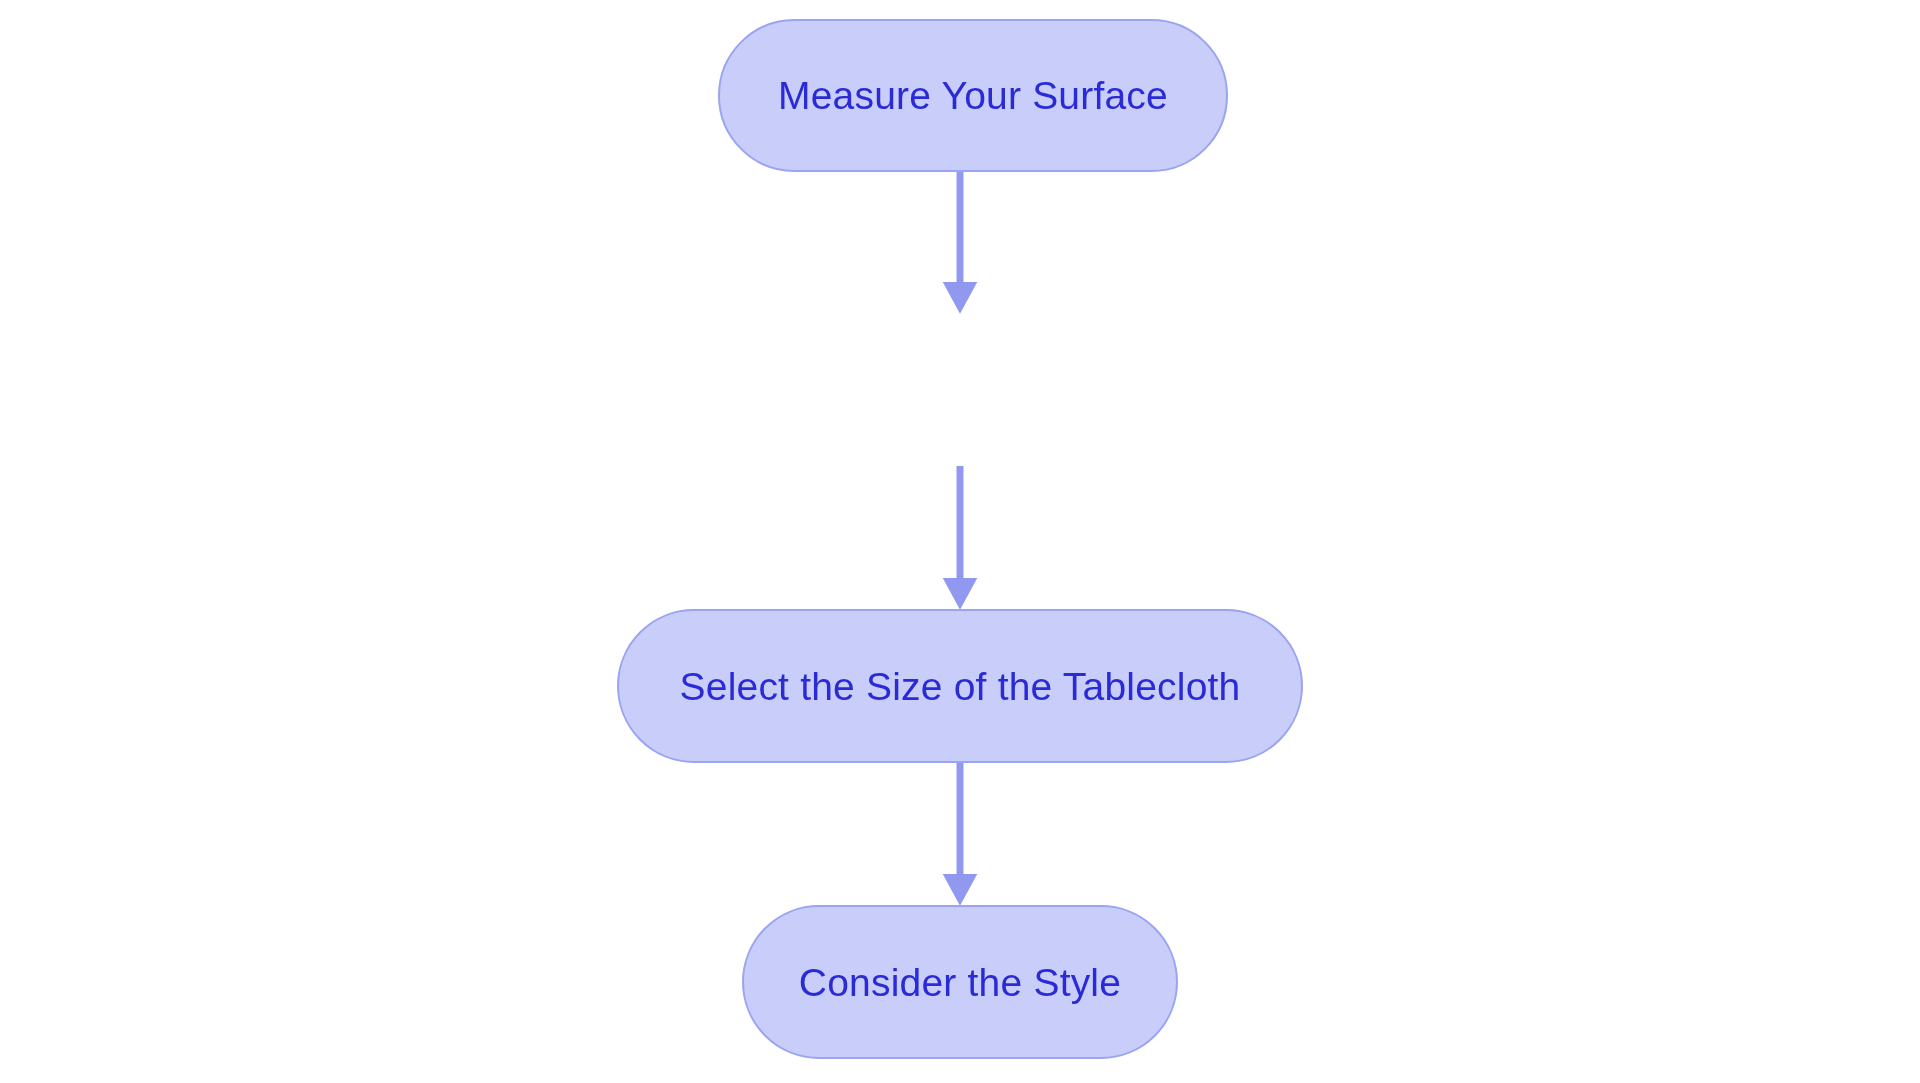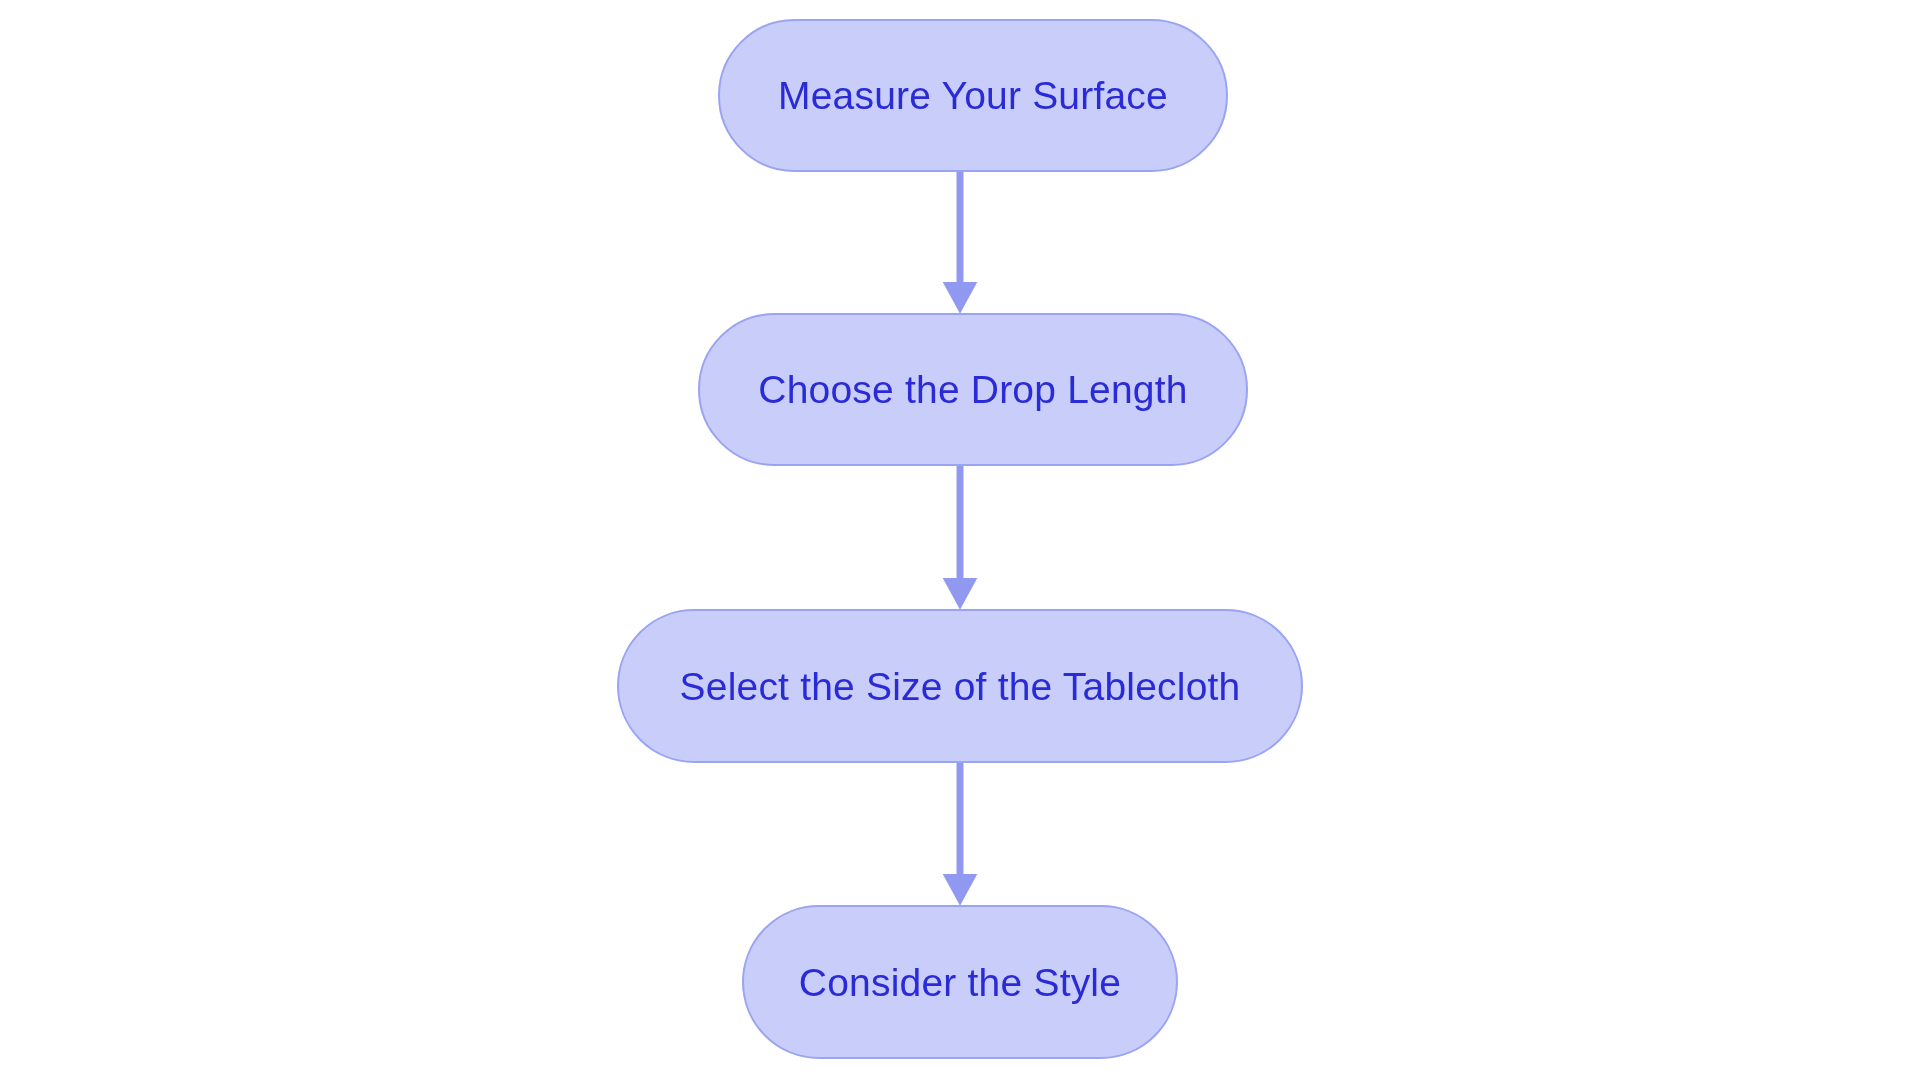--- a/index.html
+++ b/index.html
@@ -84,23 +84,20 @@
 
     <g>
       <line x1="960" y1="763" x2="960" y2="875" stroke="#9098f0" stroke-width="7" marker-end="url(#arrowhead)"></line>
     </g>
   </svg>
 
   <div class="flow-node" id="node-0">
     <span class="flow-node-label">Measure Your Surface</span>
   </div>
 
-  <div class="flow-node" id="node-1">
-    <span class="flow-node-label">Choose the Drop Length</span>
-  </div>
 
   <div class="flow-node" id="node-2">
     <span class="flow-node-label">Select the Size of the Tablecloth</span>
   </div>
 
   <div class="flow-node" id="node-3">
     <span class="flow-node-label">Consider the Style</span>
   </div>
 
 </div>

